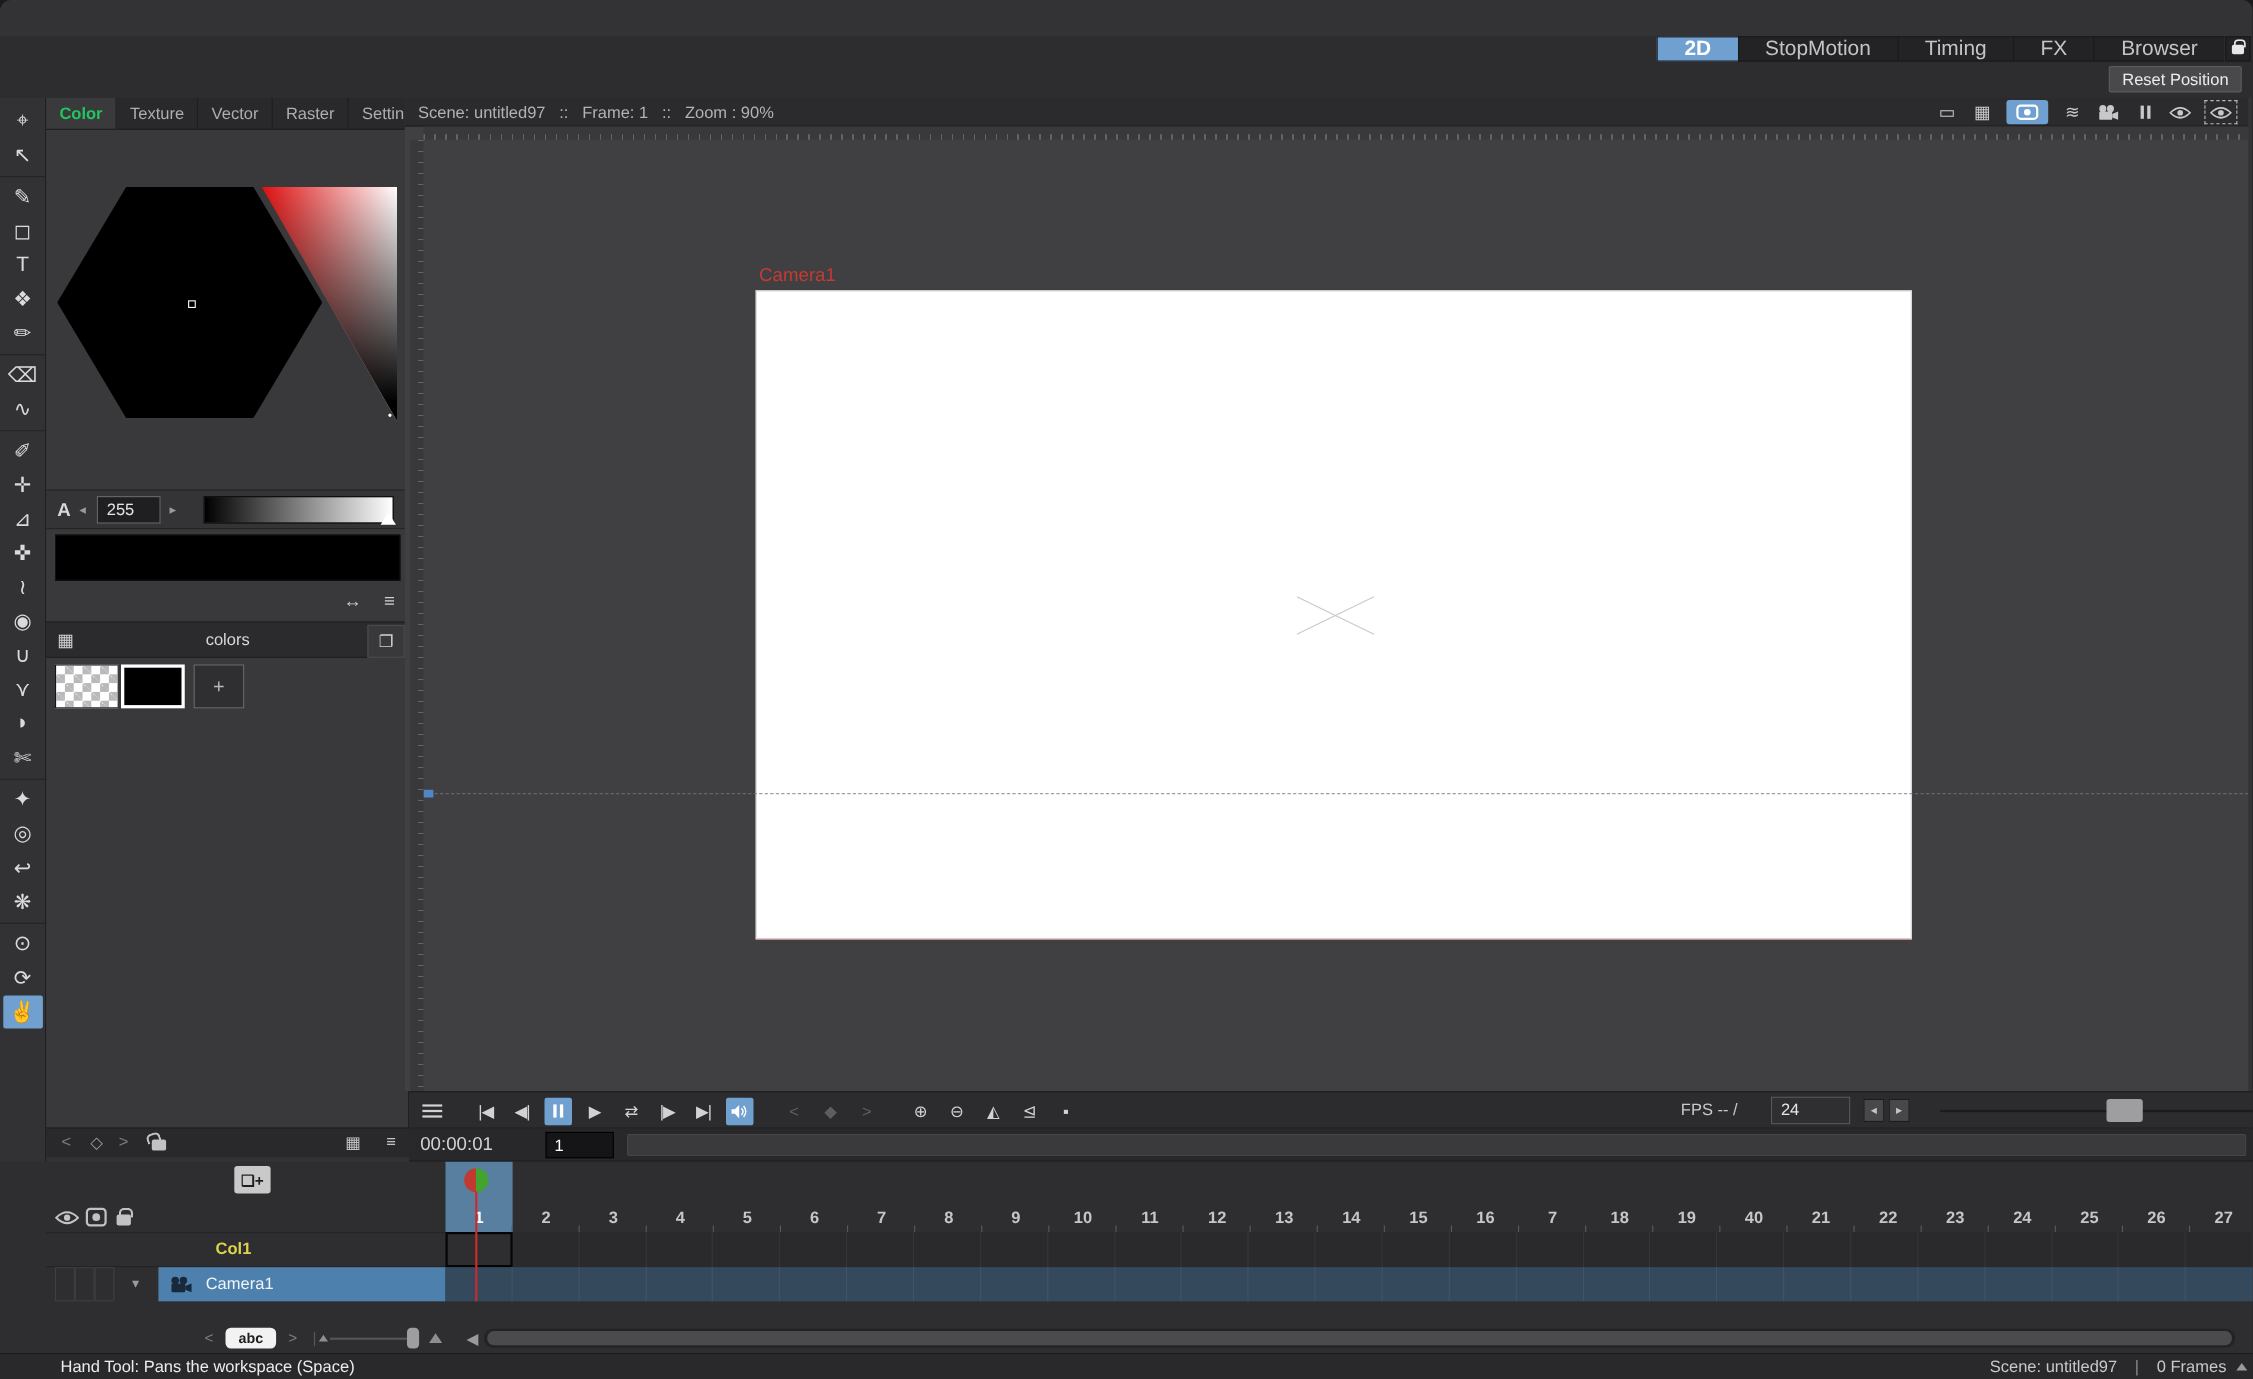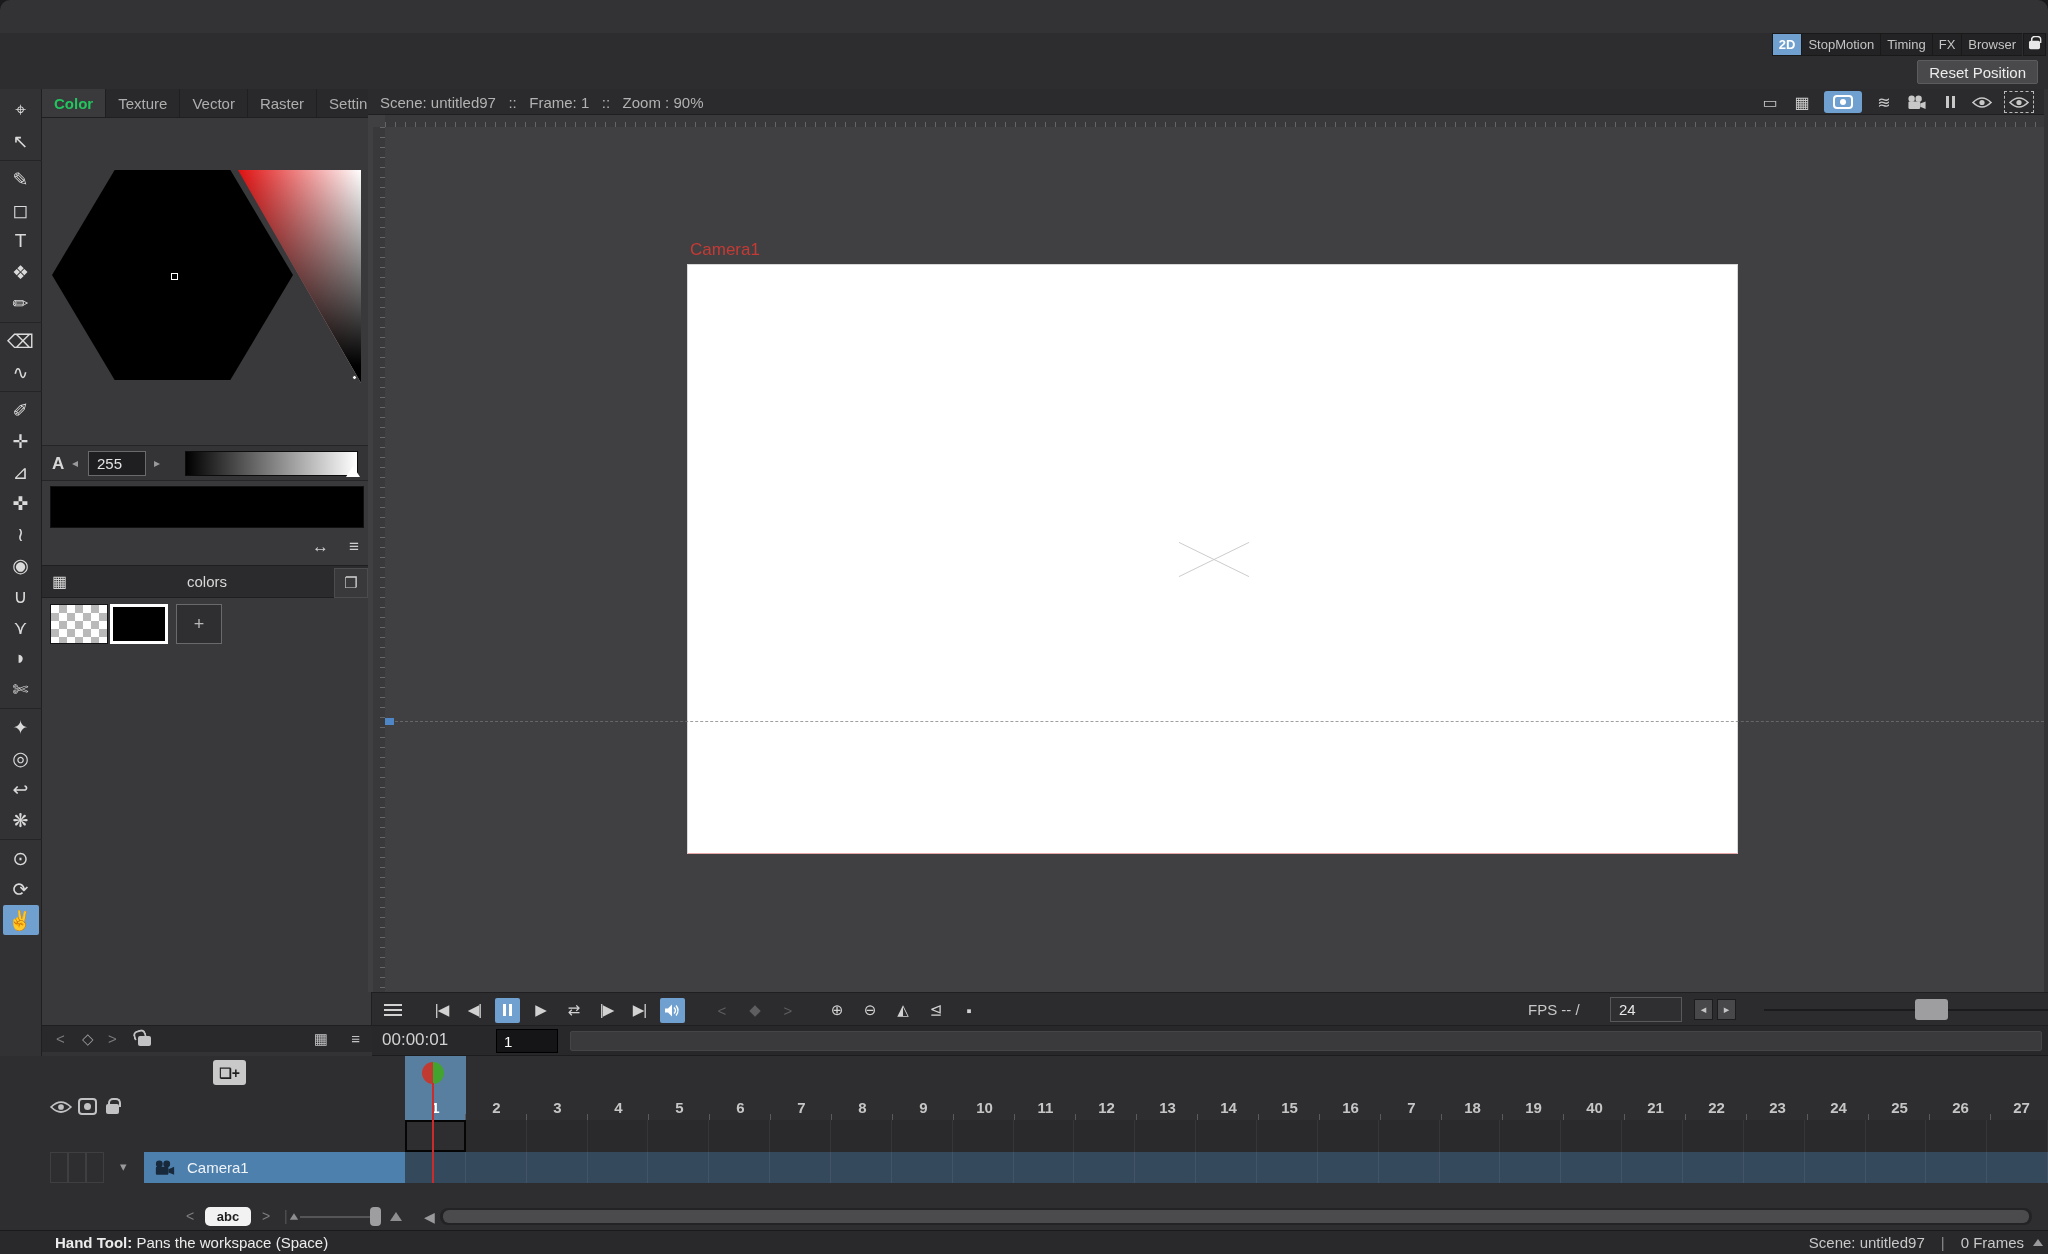--- a/index.html
+++ b/index.html
@@ -9,21 +9,21 @@
 
   
   .titlebar{position:absolute;left:0;top:0;width:2048px;height:33px;background:#3a3a3c;border-bottom:1px solid #232325}
   .traffic{position:absolute;top:9px;width:15px;height:15px;border-radius:50%}
   .tl-red{left:15px;background:#e5544e}.tl-yellow{left:37px;background:#dfb33e}.tl-green{left:59px;background:#5fb748}
   .window-title{position:absolute;left:0;right:0;top:8px;text-align:center;font-size:15px;color:#d8d8d8}
 
   
   .header{position:absolute;left:0;top:33px;width:2048px;height:56px;background:#2d2d2f}
   .ws-tabs{position:absolute;right:26px;top:0;height:23px;display:flex}
-  .ws-tab{height:23px;padding:0 6px;display:flex;align-items:center;font-size:13px;color:#c4c4c4;
+  .ws-tab{height:23px;padding:0 24px;display:flex;align-items:center;font-size:19px;color:#c4c4c4;
           background:#232325;border:1px solid #191919;border-right:none}
   .ws-tab.active{background:#6fa0cf;color:#fff;font-weight:bold}
   .ws-lock{position:absolute;right:2px;top:0;width:23px;height:23px;background:#232325;border:1px solid #191919;
            display:flex;align-items:center;justify-content:center}
   .lockicon{position:relative;width:13px;height:10px;background:#e8e8e8;border-radius:2px;display:inline-block}
   .lockicon::before{content:"";position:absolute;left:2px;top:-6px;width:9px;height:7px;border:2px solid #e8e8e8;border-bottom:none;border-radius:5px 5px 0 0}
   .lockicon.small{transform:scale(.85)}
   .lockicon.gray{background:#c2c2c4}.lockicon.gray::before{border-color:#c2c2c4}
   .lockicon.open::before{left:-5px;transform:rotate(-18deg)}
   .reset-btn{position:absolute;right:10px;top:27px;height:24px;padding:0 11px;background:#49494b;border:1px solid #5c5c5e;
@@ -168,21 +168,21 @@
   .mtn{position:absolute;width:0;height:0;border-left:6px solid transparent;border-right:6px solid transparent;border-bottom:9px solid #8e8e90}
   .mtn.small{transform:scale(.7)}
   .zoom-track{position:absolute;left:300px;top:12px;width:72px;height:2px;background:#555557}
   .zoom-handle{position:absolute;left:370px;top:3px;width:11px;height:19px;background:#9e9ea0;border-radius:4px}
   .hscroll{position:absolute;left:440px;top:4px;width:1592px;height:17px;background:#232325;border-radius:8px}
   .hscroll-thumb{position:absolute;left:3px;top:2px;right:3px;height:13px;background:#4b4b4d;border-radius:6px}
 
   
   .statusbar{position:absolute;left:0;top:1230px;width:2048px;height:24px;background:#29292b;border-top:1px solid #1a1a1c;font-size:15px}
   .status-left{position:absolute;left:55px;top:3px;color:#ececec}
-  .status-left b{font-weight:bold}
+  .status-left b{font-weight:normal}
   .status-right{position:absolute;right:24px;top:3px;color:#c8c8c8;display:flex;gap:16px;align-items:center}
   .status-sep{color:#8a8a8c}
   .scroll-up{position:absolute;right:5px;top:8px;width:0;height:0;border-left:5px solid transparent;
              border-right:5px solid transparent;border-bottom:7px solid #9a9a9c}
 
   svg{display:block}
 </style>
 </head>
 <body>
 
@@ -511,20 +511,23 @@
         <div class="fnum">21</div>
         <div class="fnum">22</div>
         <div class="fnum">23</div>
         <div class="fnum">24</div>
         <div class="fnum">25</div>
         <div class="fnum">26</div>
         <div class="fnum">27</div>
       </div>
 
     <div class="rowA">
+      <div class="rowA-head">
+        <span class="col-label">Col1</span>
+      </div>
       <div class="rowA-frames">
           <div class="acell current"></div>
           <div class="acell"></div>
           <div class="acell"></div>
           <div class="acell"></div>
           <div class="acell"></div>
           <div class="acell"></div>
           <div class="acell"></div>
           <div class="acell"></div>
           <div class="acell"></div>

